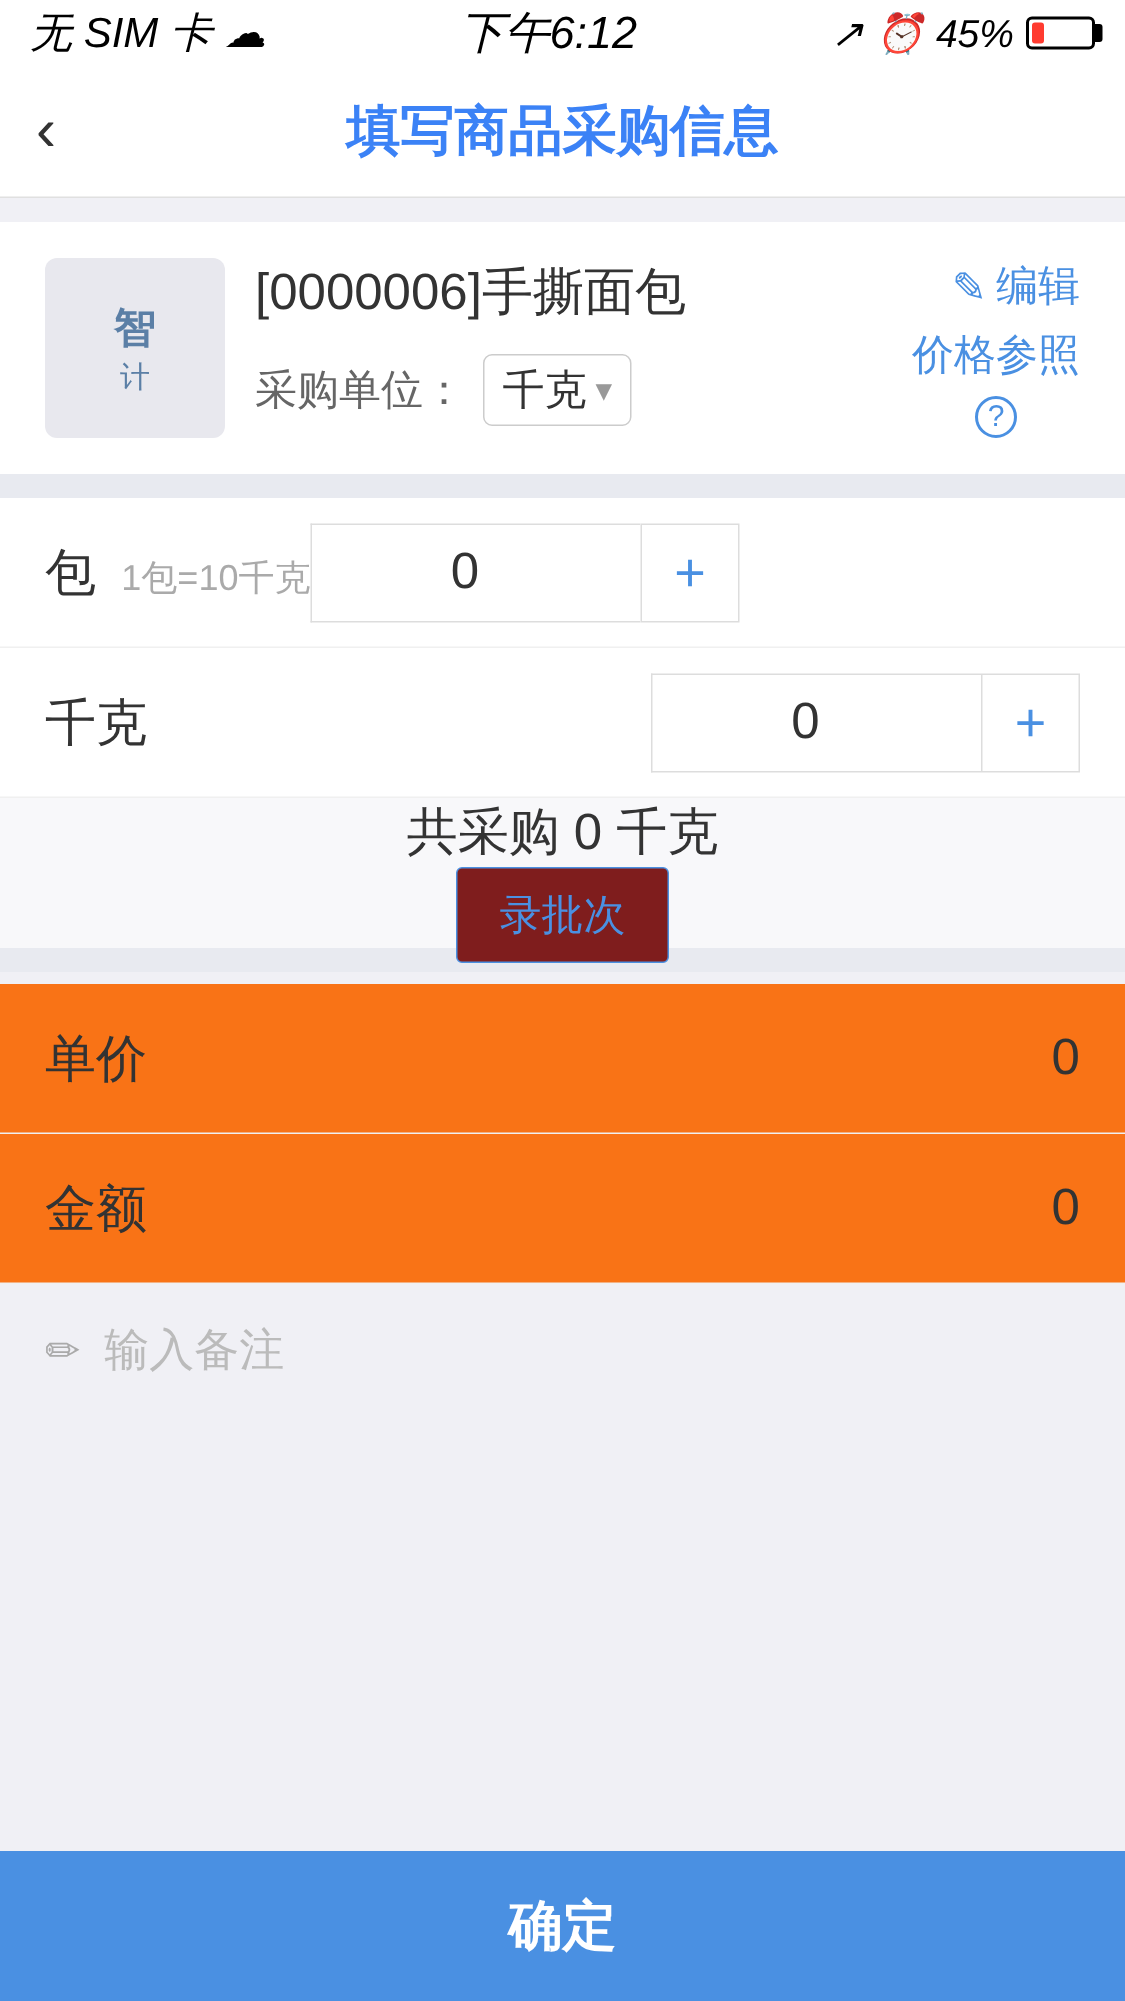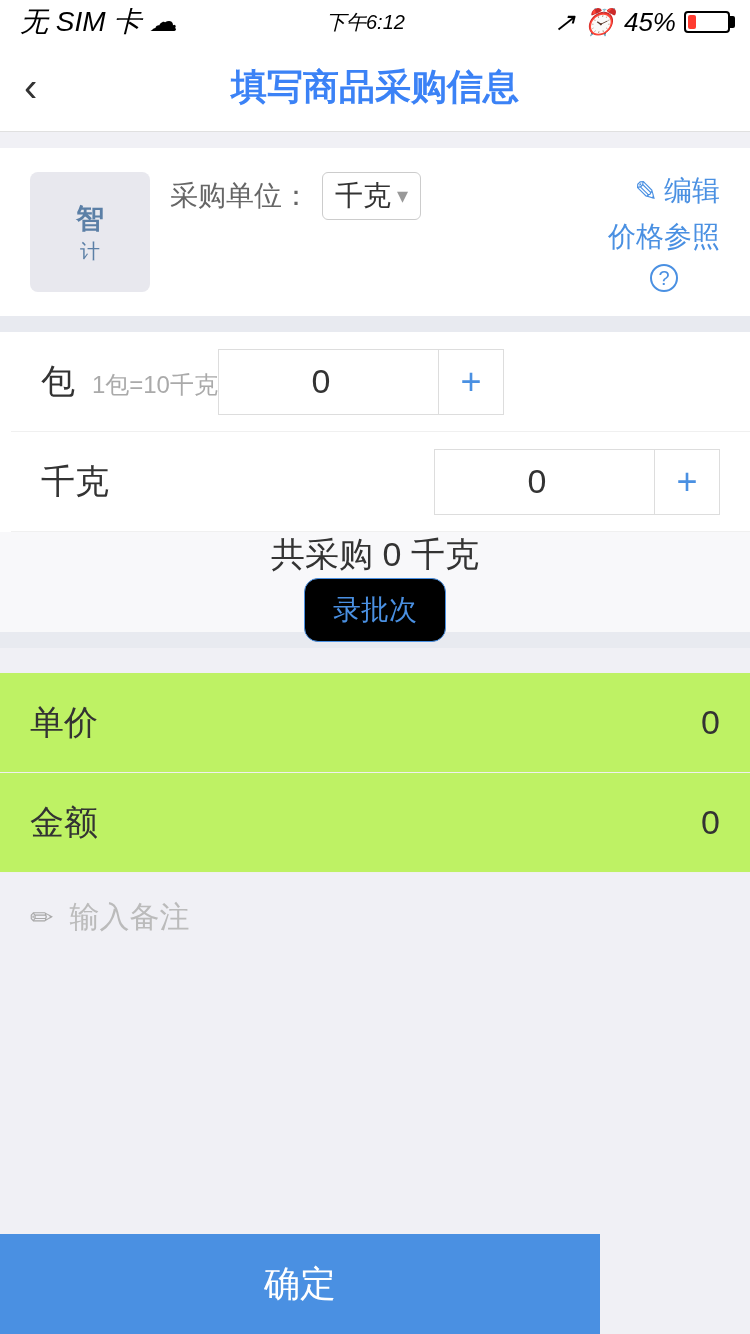--- a/index.html
+++ b/index.html
@@ -18,21 +18,21 @@
       background: #fff;
       display: flex;
       align-items: center;
       justify-content: space-between;
       padding: 0 20px;
       font-size: 28px;
       color: #000;
       font-style: italic;
     }
     .status-left { display: flex; align-items: center; gap: 10px; }
-    .status-center { font-weight: 500; font-size: 20px; }
+    .status-center { font-weight: 500; font-size: 30px; }
     .status-right { display: flex; align-items: center; gap: 8px; font-size: 26px; }
     .battery-icon {
       width: 46px; height: 22px;
       border: 2px solid #000;
       border-radius: 4px;
       position: relative;
       display: flex;
       align-items: center;
       padding: 2px;
     }
@@ -175,21 +175,20 @@
     
     .input-section {
       background: #fff;
     }
     .input-row {
       display: flex;
       align-items: center;
       padding: 0 30px;
       height: 100px;
       border-bottom: 1px solid #f0f0f0;
-      margin-left: 11px;
     }
     .input-row-label {
       font-size: 34px;
       color: #333;
       flex: 1;
     }
     .input-row-sublabel {
       font-size: 24px;
       color: #aaa;
       margin-left: 8px;
@@ -232,32 +231,32 @@
       padding: 0 26px;
       height: 100px;
       flex-direction: column;
     }
     .summary-text {
       font-size: 34px;
       color: #333;
     }
     .record-btn {
       border: 1px solid #4a90e2;
-      border-radius: 14px;
+      border-radius: 4px;
       padding: 12px 28px;
       font-size: 28px;
       color: #4a90e2;
-      background: #000000;
+      background: #7f1d1d;
       cursor: pointer;
     }
 
     
     .price-section {
-      background: #bef264;
-      margin-top: 25px;
+      background: #f97316;
+      margin-top: 8px;
     }
     .price-row {
       display: flex;
       align-items: center;
       justify-content: space-between;
       padding: 0 30px;
       height: 100px;
       border-bottom: 1px solid #f0f0f0;
     }
     .price-label {
@@ -289,26 +288,26 @@
       background: #f0f0f5;
       flex: 1;
       min-height: 260px;
     }
 
     
     .confirm-btn {
       position: fixed;
       bottom: 0;
       left: 0;
-      width: 600px;
+      width: 750px;
       height: 100px;
       background: #4a90e2;
       color: #fff;
       font-size: 36px;
-      font-weight: 400;
+      font-weight: 700;
       border: none;
       cursor: pointer;
       display: flex;
       align-items: center;
       justify-content: center;
     }
   </style>
 </head>
 <body>
 
@@ -331,20 +330,21 @@
   <div class="nav-back">‹</div>
   <div class="nav-title">填写商品采购信息</div>
 </div>
 
 <div class="product-card">
   <div class="product-thumb">
     <div class="logo-text">智</div>
     <div class="logo-sub">计</div>
   </div>
   <div class="product-info">
+    <div class="product-name">[0000006]手撕面包</div>
     <div class="product-unit-row">
       <span class="unit-label">采购单位：</span>
       <div class="unit-dropdown">
         <span>千克</span>
         <span class="dropdown-arrow">▾</span>
       </div>
     </div>
   </div>
   <div class="edit-btn">
     <span>✎</span>

